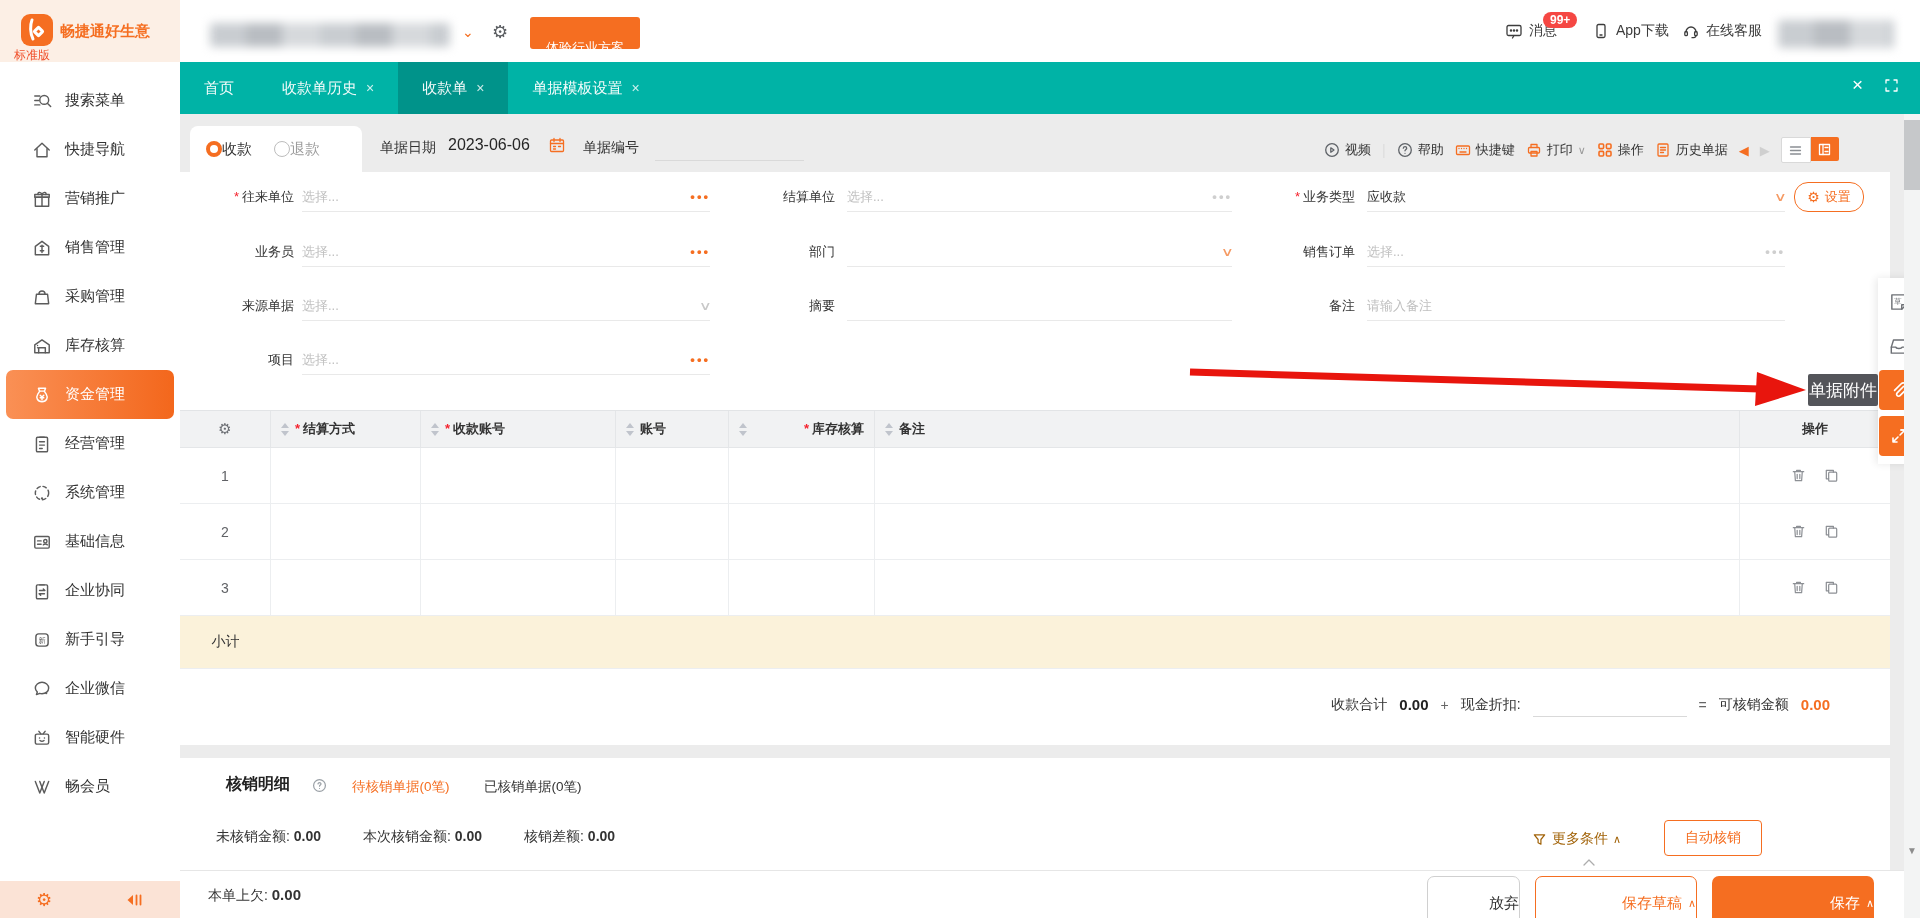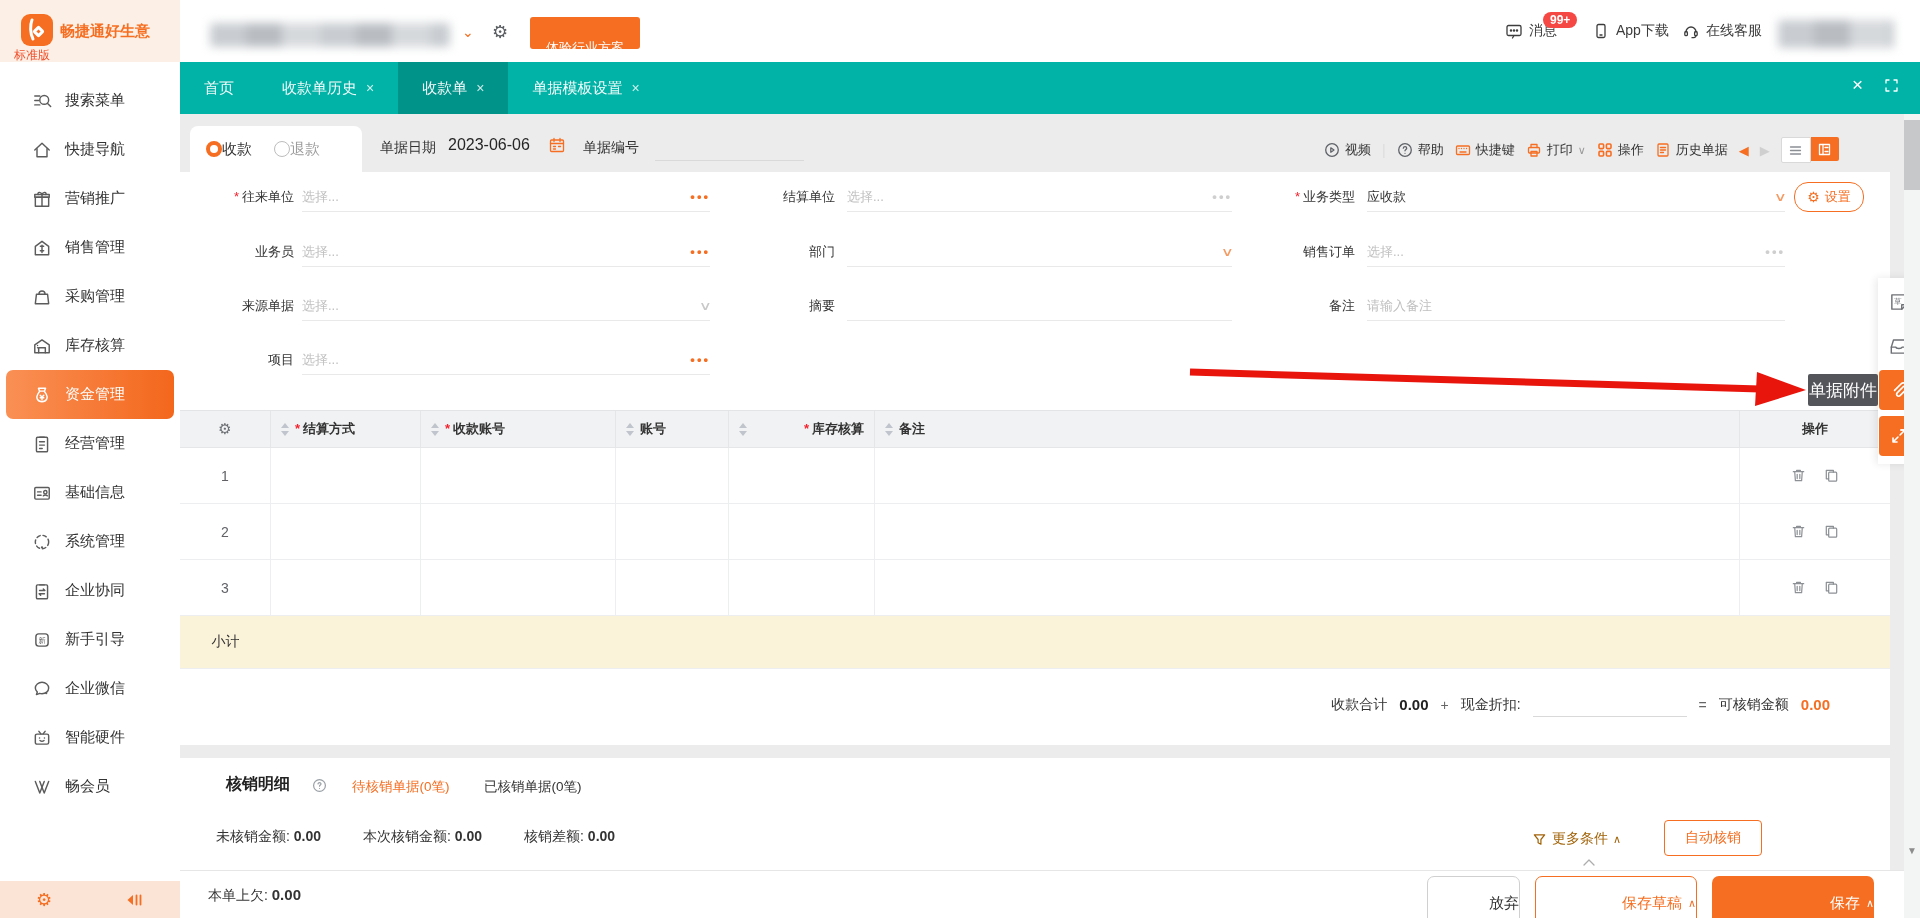--- a/index.html
+++ b/index.html
@@ -194,33 +194,33 @@
       </div>
       <div class="side-item">
         <svg class="ic si" viewBox="0 0 18 18">
             <rect x="4" y="3" width="10" height="13" rx="1"></rect>
             <path d="M7 3h4M6.8 7h4.4M6.8 10h4.4M6.8 13h2.4"></path>
           </svg>
         <span>经营管理</span>
       </div>
       <div class="side-item">
         <svg class="ic si" viewBox="0 0 18 18">
+            <circle cx="9" cy="9" r="6" stroke-dasharray="3.2 2.6"></circle>
+            <circle cx="9" cy="13.8" r="1" fill="currentColor" stroke="none"></circle>
+          </svg>
+        <span>系统管理</span>
+      </div>
+      <div class="side-item">
+        <svg class="ic si" viewBox="0 0 18 18">
             <rect x="2.5" y="4" width="13" height="10.5" rx="1"></rect>
             <path d="M5 8h3.2M5 11h3.2"></path>
             <circle cx="12" cy="8.3" r="1.5"></circle>
             <path d="M10.2 11.5c.6-1 3-1 3.6 0"></path>
           </svg>
         <span>基础信息</span>
-      </div>
-      <div class="side-item">
-        <svg class="ic si" viewBox="0 0 18 18">
-            <circle cx="9" cy="9" r="6" stroke-dasharray="3.2 2.6"></circle>
-            <circle cx="9" cy="13.8" r="1" fill="currentColor" stroke="none"></circle>
-          </svg>
-        <span>系统管理</span>
       </div>
       <div class="side-item">
         <svg class="ic si" viewBox="0 0 18 18">
             <rect x="4" y="3.5" width="10" height="12.5" rx="1"></rect>
             <path d="M7 3.5h4"></path>
             <path d="M6.8 8.6h4.8L10.2 7.2M11.2 11.4H6.4L7.8 12.8"></path>
           </svg>
         <span>企业协同</span>
       </div>
       <div class="side-item">

